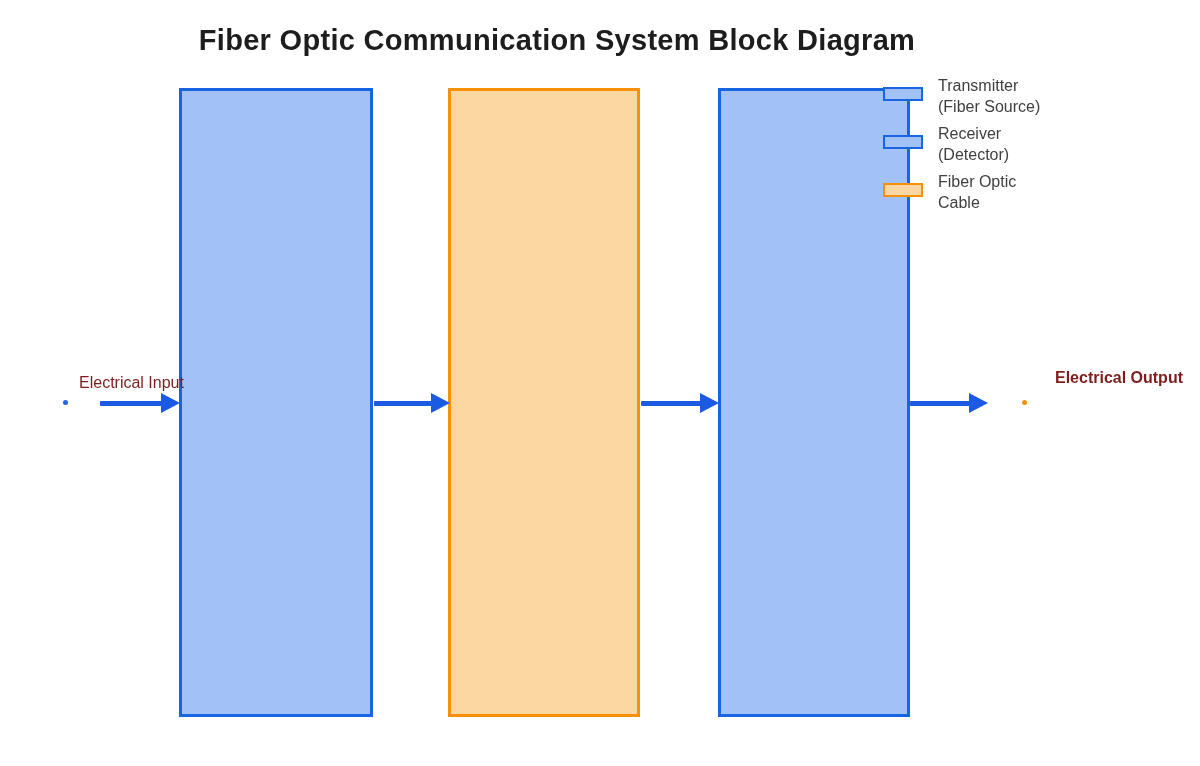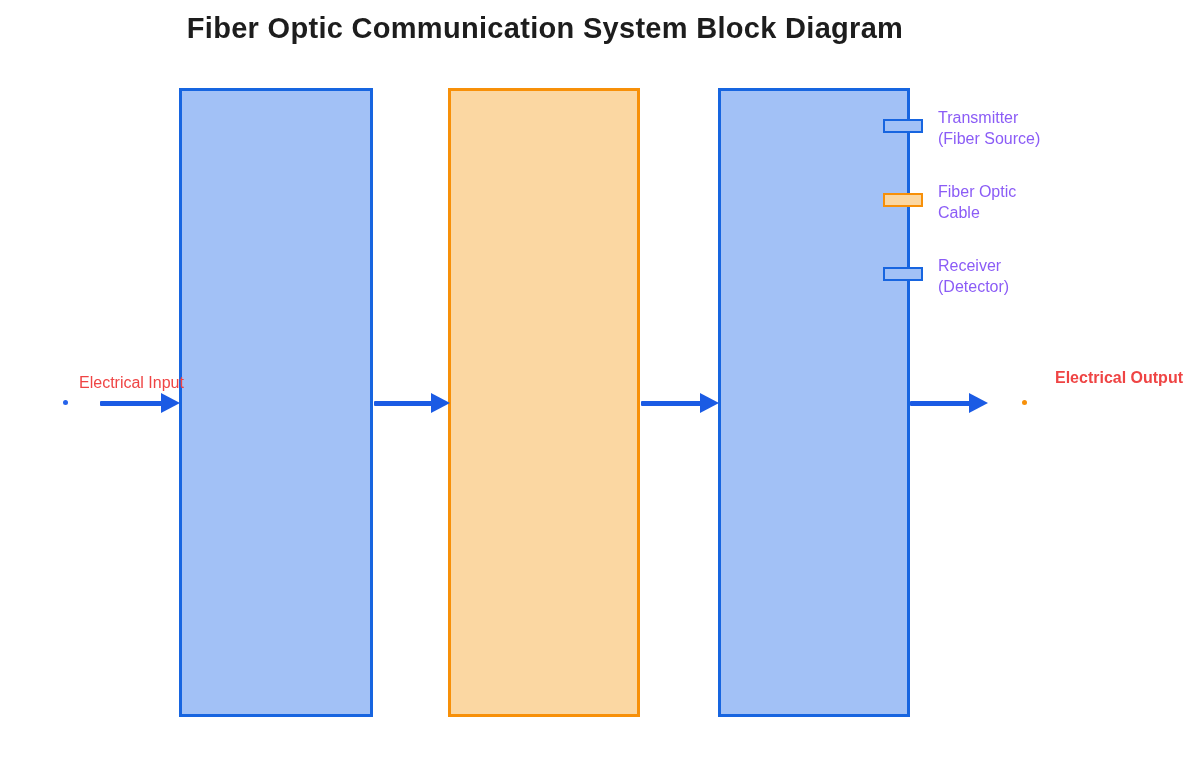--- a/index.html
+++ b/index.html
@@ -9,21 +9,21 @@
     height: 766px;
     background: #ffffff;
     font-family: "Liberation Sans", sans-serif;
     overflow: hidden;
   }
   .title {
     position: absolute;
     top: 12px;
     left: 0;
     width: 1090px;
-    margin: 0;
+    margin: 12px;
     text-align: center;
     font-size: 29px;
     font-weight: 700;
     letter-spacing: 0.3px;
     color: #1d1d1d;
   }
   .block {
     position: absolute;
     top: 88px;
     height: 629px;
@@ -44,42 +44,41 @@
     border-bottom: 10px solid transparent;
   }
 
   .dot { position: absolute; width: 5px; height: 5px; border-radius: 50%; }
   .dot.blue-dot   { background: var(--input-dot,#2563eb); }
   .dot.orange-dot { background: var(--output-dot,#f79009); }
 
   .flow-label {
     position: absolute;
     font-size: 16px;
-    color: #ef4444;
+    color: #7f1d1d;
     white-space: nowrap;
     z-index: 5;
   }
   .input-label  { left: 79px;  top: 374px; }
   .output-label { right: 17px; top: 369px; font-weight: bold; }
 
   .legend { position: absolute; left: 883px; top: 75px; z-index: 6; }
   .legend-item { position: relative; min-height: 42px; margin-bottom: 6px; }
   .legend-swatch {
     position: absolute; left: 0; top: 12px;
     width: 40px; height: 14px; box-sizing: border-box;
   }
   .legend-swatch.blue   { background: var(--blue-fill,#a2c1f6);  border: 2.5px solid var(--blue-border,#1765e0); }
   .legend-swatch.orange { background: var(--orange-fill,#fbd7a2); border: 2.5px solid var(--orange-border,#f79009); }
   .legend-text {
     margin-left: 55px;
     font-size: 16px;
     line-height: 21px;
-    color: #8b5cf6;
+    color: #404040;
     white-space: nowrap;
-    margin-top: 32px;
   }
 </style>
 </head>
 <body>
 
 <div class="canvas">
 
   <h1 class="title">Fiber Optic Communication System Block Diagram</h1>
 
   <div class="block blue" style="left:179px; width:194px;"></div>
@@ -111,28 +110,28 @@
 
   <div class="legend">
     <div class="legend-item">
       <div class="legend-swatch blue"></div>
       <div class="legend-text">
         <div>Transmitter</div>
         <div>(Fiber Source)</div>
       </div>
     </div>
     <div class="legend-item">
+      <div class="legend-swatch blue"></div>
+      <div class="legend-text">
+        <div>Receiver</div>
+        <div>(Detector)</div>
+      </div>
+    </div>
+    <div class="legend-item">
       <div class="legend-swatch orange"></div>
       <div class="legend-text">
         <div>Fiber Optic</div>
         <div>Cable</div>
-      </div>
-    </div>
-    <div class="legend-item">
-      <div class="legend-swatch blue"></div>
-      <div class="legend-text">
-        <div>Receiver</div>
-        <div>(Detector)</div>
       </div>
     </div>
   </div>
 
 </div>
 
 </body></html>

